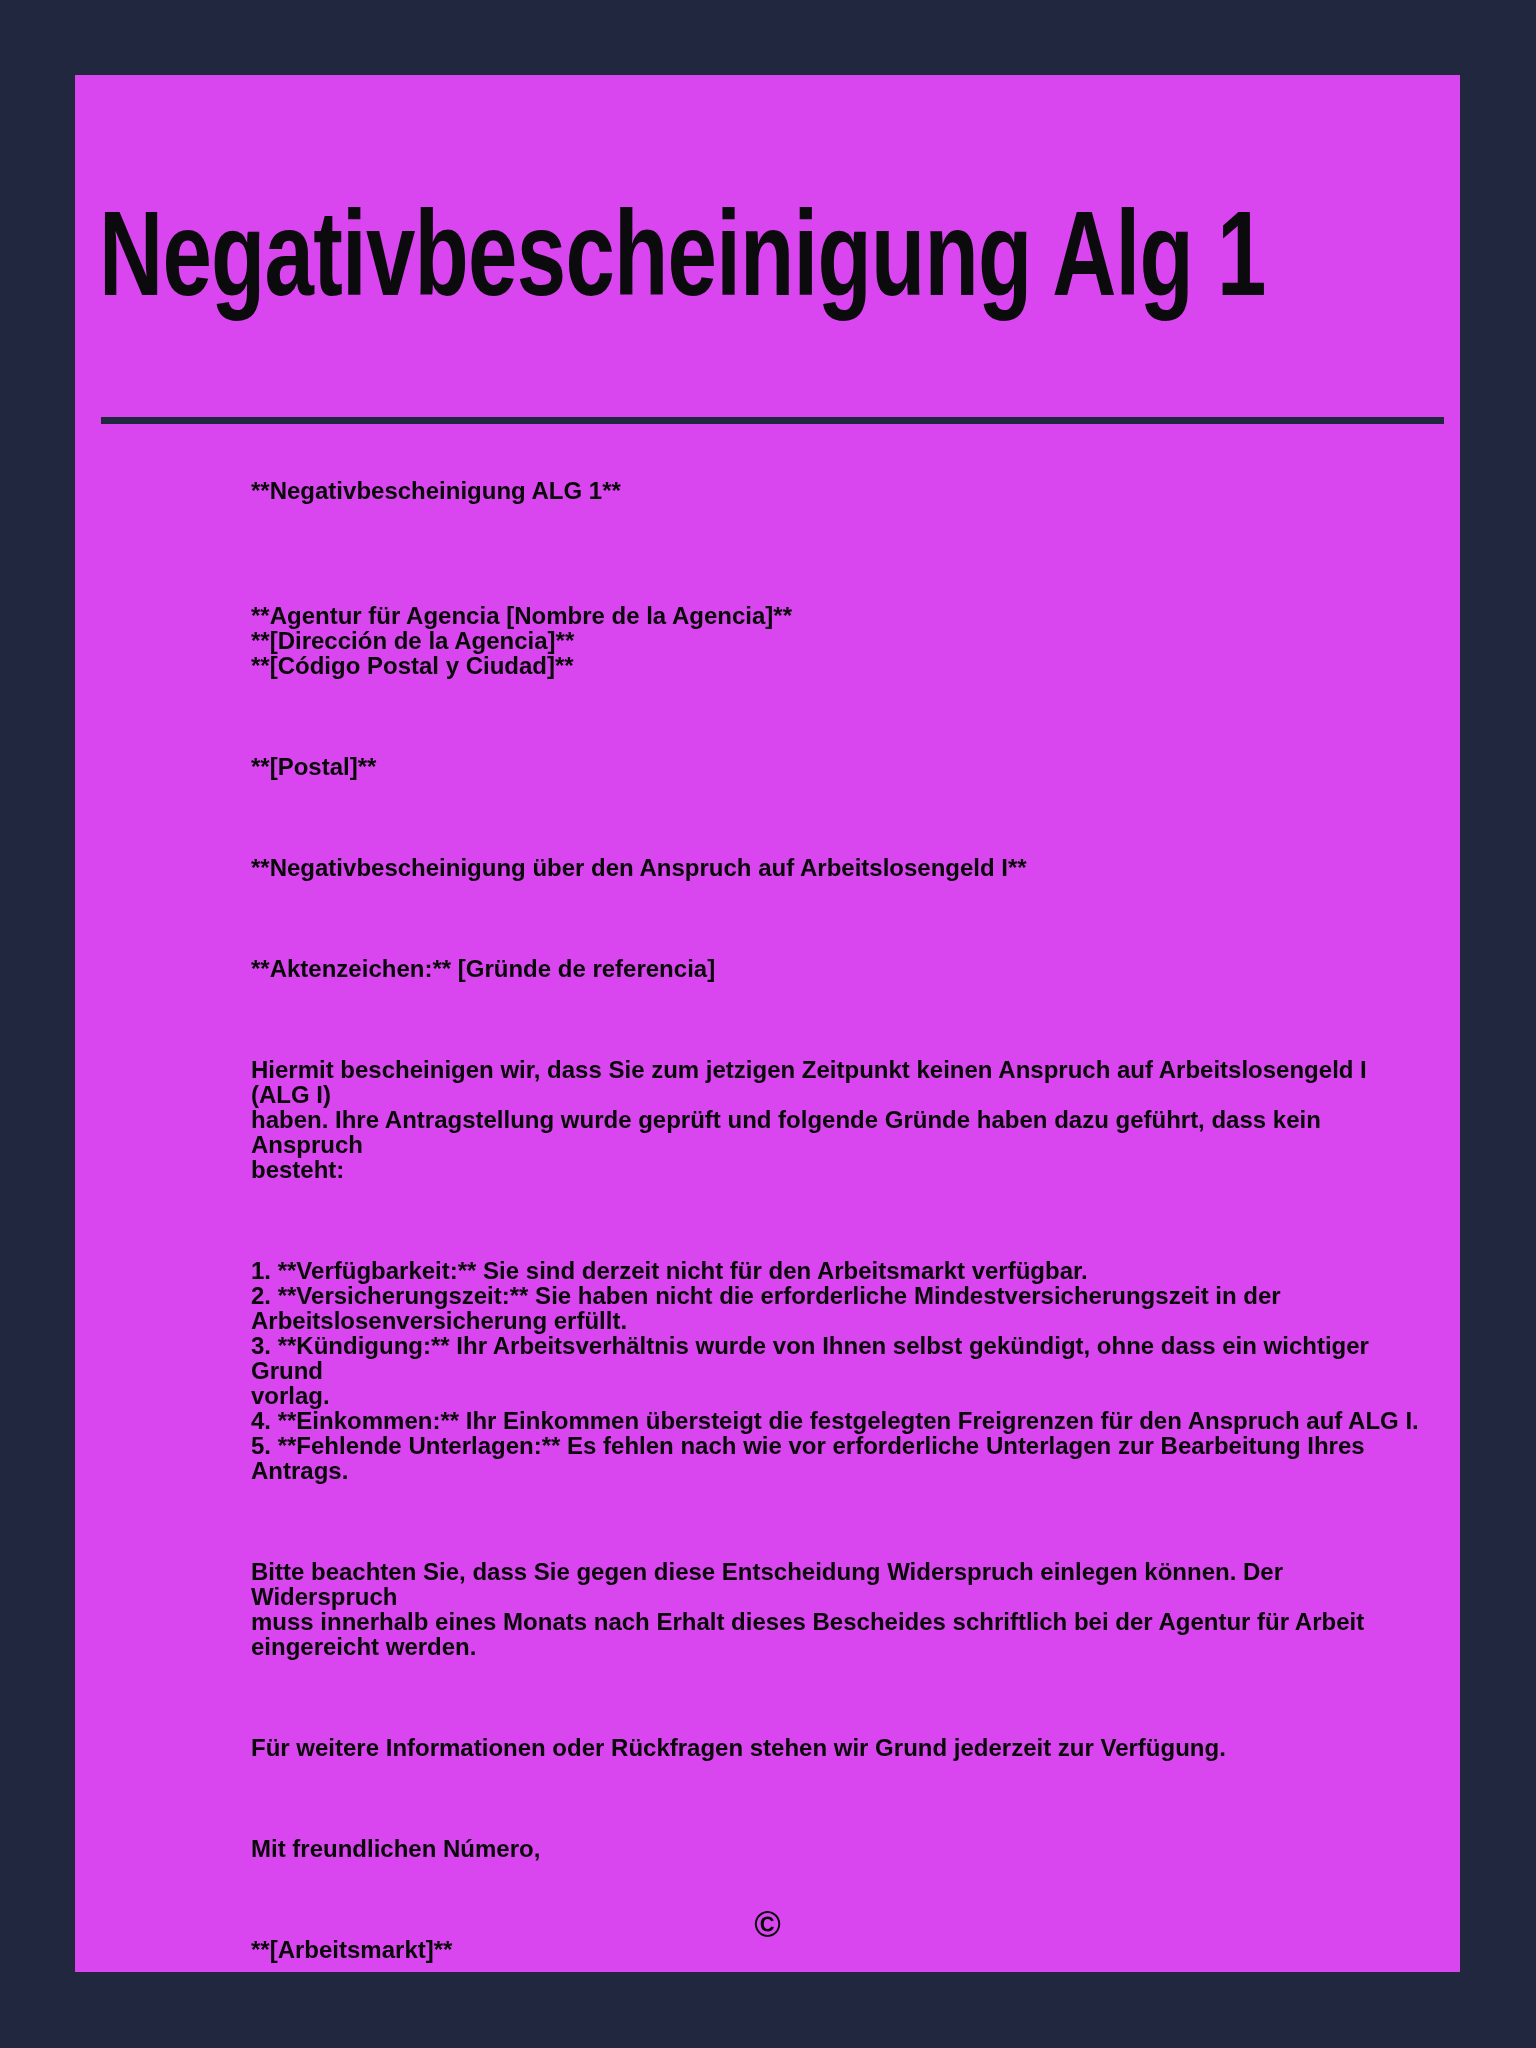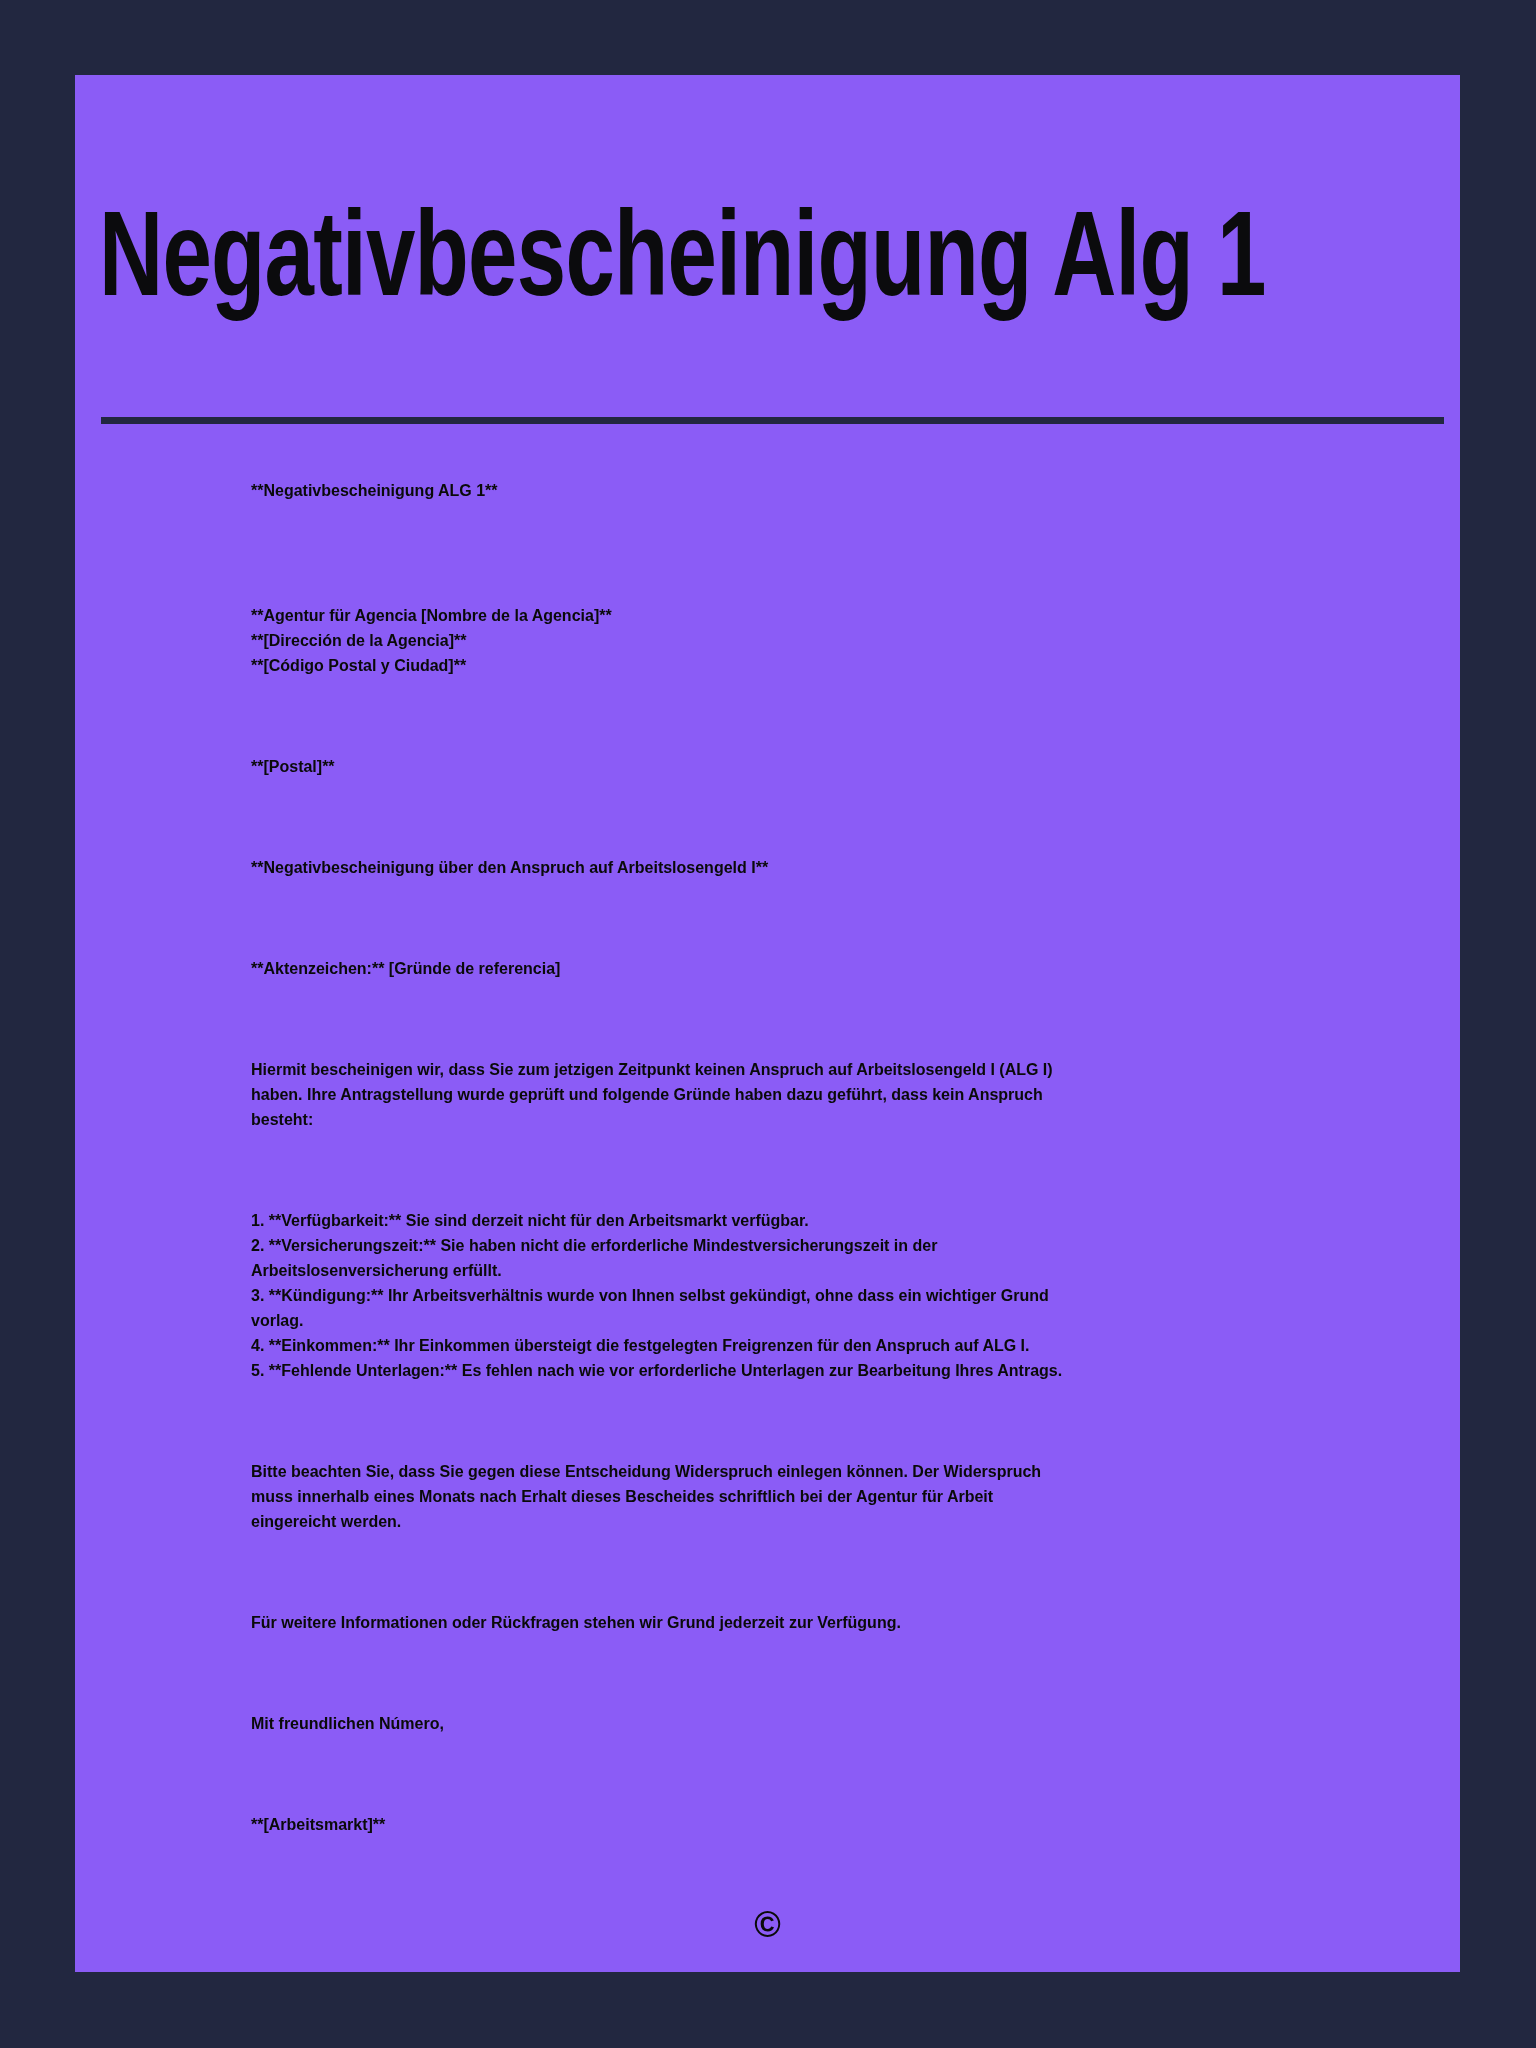--- a/index.html
+++ b/index.html
@@ -13,21 +13,21 @@
     background: #222740;
     position: relative;
     overflow: hidden;
   }
   .page {
     position: absolute;
     left: 75px;
     top: 75px;
     right: 76px;
     bottom: 76px;
-    background: #8b5cf6;
+    background: #d946ef;
   }
   .doc-title {
     margin: 118px 0 0 24px;
     font-size: 120px;
     font-weight: 700;
     line-height: 120px;
     color: #0b0b0d;
     letter-spacing: -1px;
     white-space: nowrap;
     transform: scaleX(0.74);
@@ -35,21 +35,21 @@
   }
   .title-rule {
     height: 7px;
     background: #222740;
     margin: 104px 16px 0 26px;
     border: none;
   }
   .doc-body {
     margin: 54px 40px 0 176px;
     color: #0a0a0a;
-    font-size: 16px;
+    font-size: 24px;
     font-weight: 700;
     line-height: 25px;
   }
   .block {
     white-space: pre-line;
     margin: 0 0 76px 0;
   }
   .block.first {
     margin-bottom: 100px;
   }

